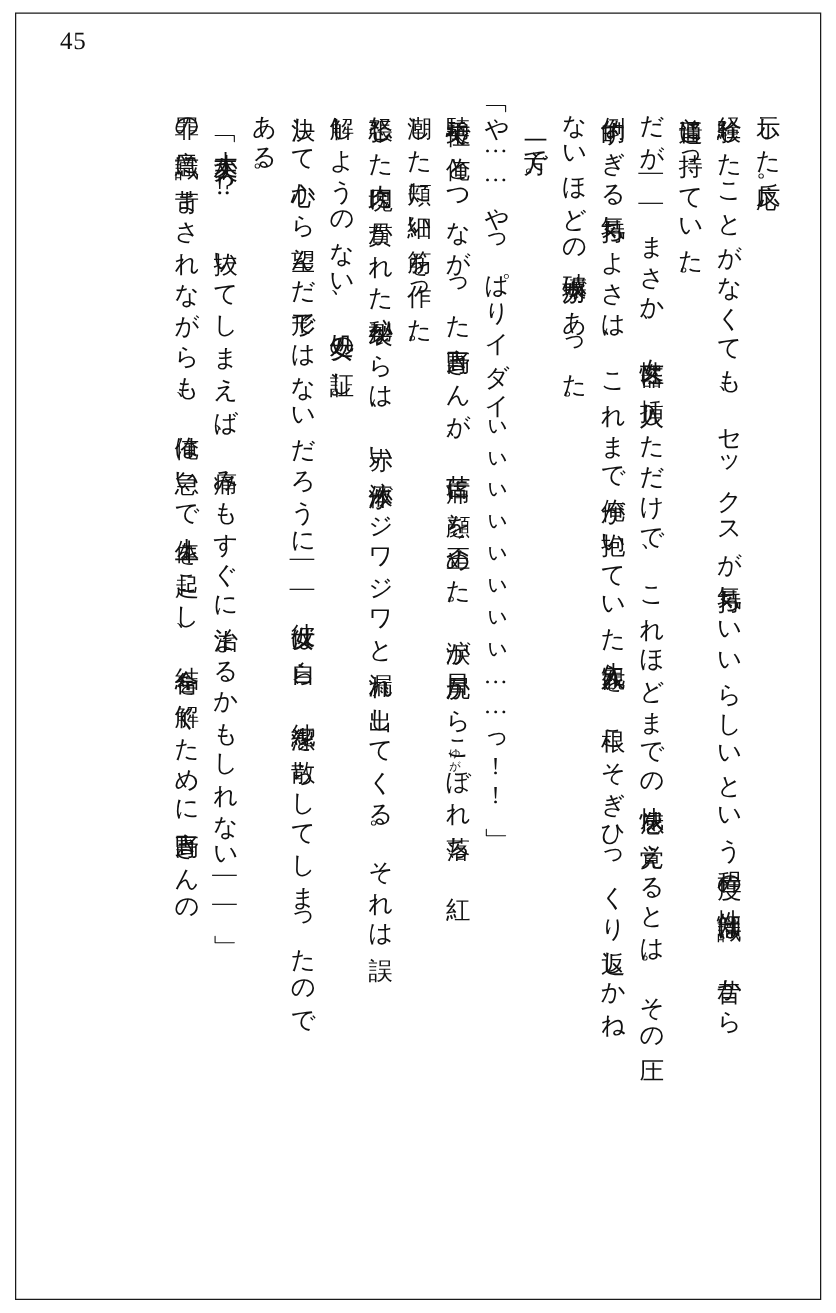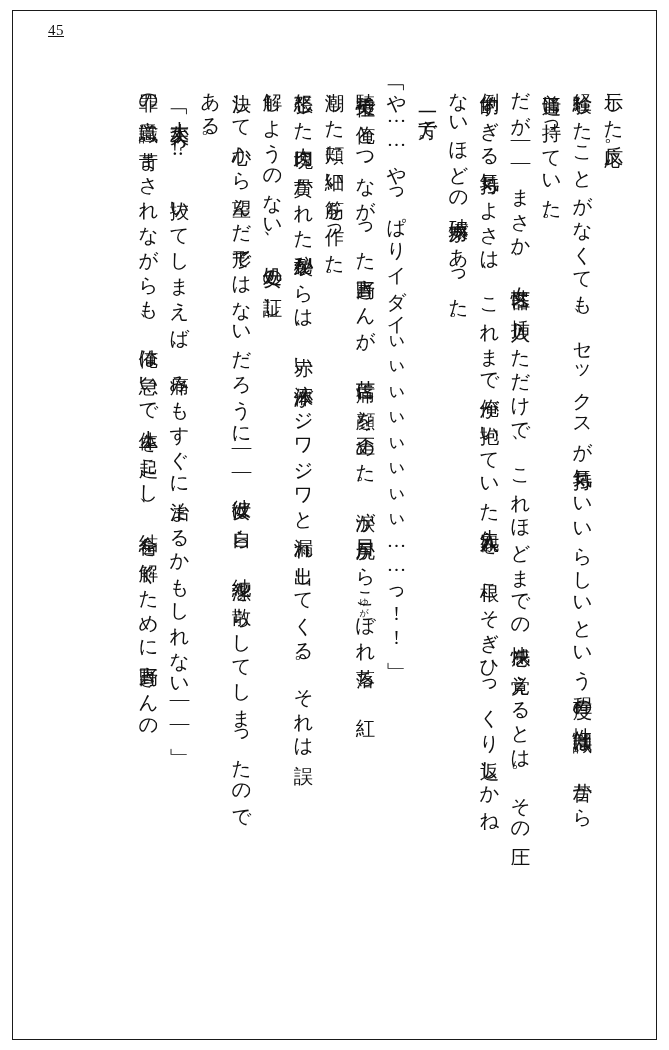--- a/index.html
+++ b/index.html
@@ -28,25 +28,24 @@
     width: 645px;
     height: 1030px;
     border: 1px solid #1a1a1a;
     box-sizing: border-box;
     pointer-events: none;
   }
   .page-number {
     position: absolute;
     left: 48px;
     top: 22px;
-    font-size: 15px;
+    font-size: 20px;
     letter-spacing: 0.5px;
     font-family: "Liberation Serif", "DejaVu Serif", serif;
     color: #111111;
-    text-decoration: underline;
   }
   .text-body {
     position: absolute;
     right: 46px;
     top: 78px;
     width: 556px;
     height: 935px;
     display: flex;
     flex-direction: row-reverse;
     align-items: flex-start;

